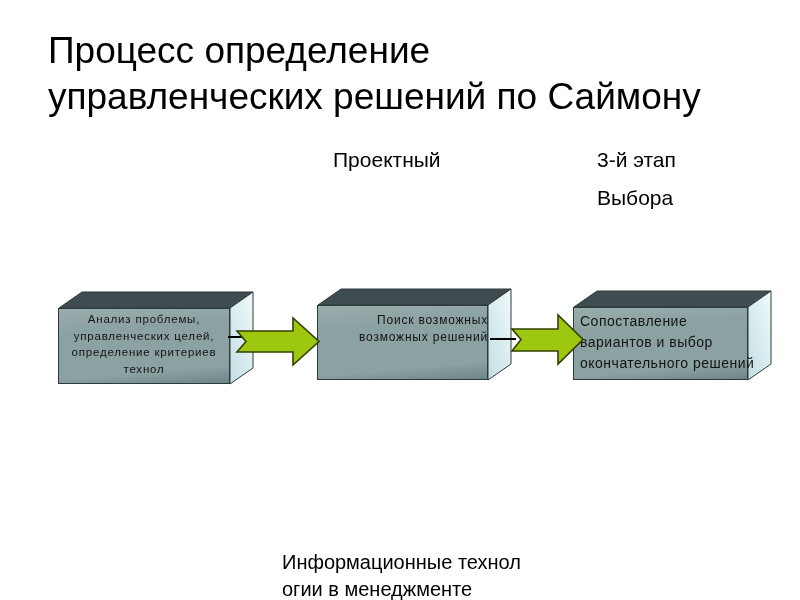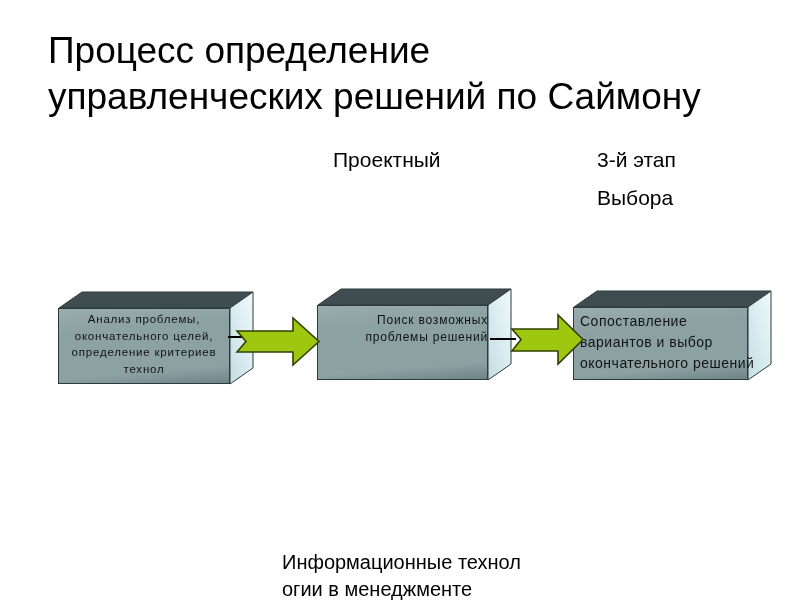--- a/index.html
+++ b/index.html
@@ -76,35 +76,35 @@
   <div style="position:absolute;inset:0;">
 
     <div class="pbox" style="left:58px;top:291px;width:196px;height:94px;">
       <svg width="196" height="94">
         <polygon class="face-top" points="1,17 24,1 195,1 172,17"></polygon>
         <polygon class="face-side" points="172,17 195,1 195,77 172,93"></polygon>
       </svg>
       <div class="front" style="width:172px;height:76px;"></div>
       <div class="label lbl-center" style="width:172px;height:76px;padding-top:3px;font-size:11.5px;line-height:16.5px;">
         <div>Анализ проблемы,</div>
-        <div>окончательного целей,</div>
+        <div>управленческих целей,</div>
         <div>определение критериев</div>
         <div>технол</div>
       </div>
     </div>
 
     <div class="pbox" style="left:317px;top:288px;width:195px;height:93px;">
       <svg width="195" height="93">
         <polygon class="face-top" points="1,17 24,1 194,1 171,17"></polygon>
         <polygon class="face-side" points="171,17 194,1 194,76 171,92"></polygon>
       </svg>
       <div class="front" style="width:171px;height:75px;"></div>
       <div class="label lbl-center" style="width:171px;height:64px;padding-top:7px;font-size:12px;line-height:17px;text-align:right;">
         <div>Поиск возможных</div>
-        <div>проблемы решений</div>
+        <div>возможных решений</div>
       </div>
     </div>
 
     <div class="pbox" style="left:573px;top:290px;width:199px;height:91px;">
       <svg width="199" height="91">
         <polygon class="face-top" points="1,17 24,1 198,1 175,17"></polygon>
         <polygon class="face-side" points="175,17 198,1 198,74 175,90"></polygon>
       </svg>
       <div class="front" style="width:175px;height:73px;"></div>
       <div class="label" style="width:175px;height:73px;padding-top:4px;padding-left:7px;font-size:14px;line-height:21px;letter-spacing:.5px;">

